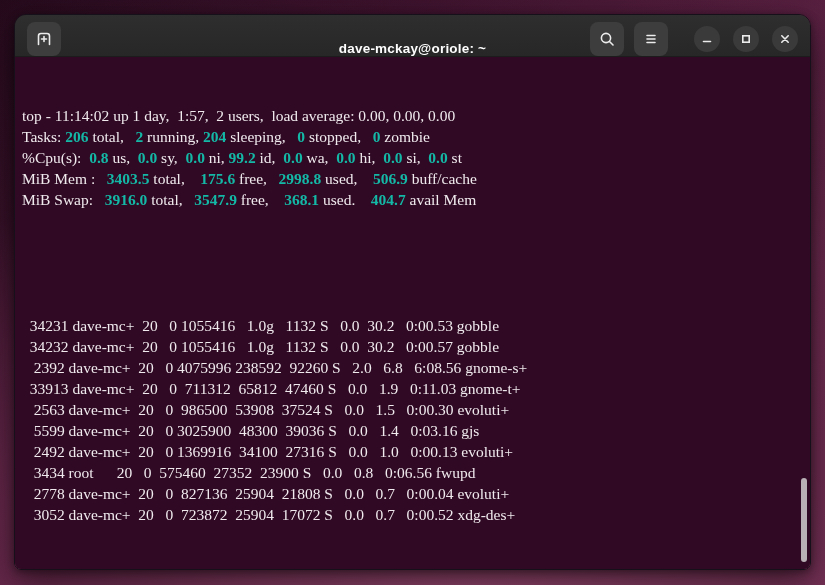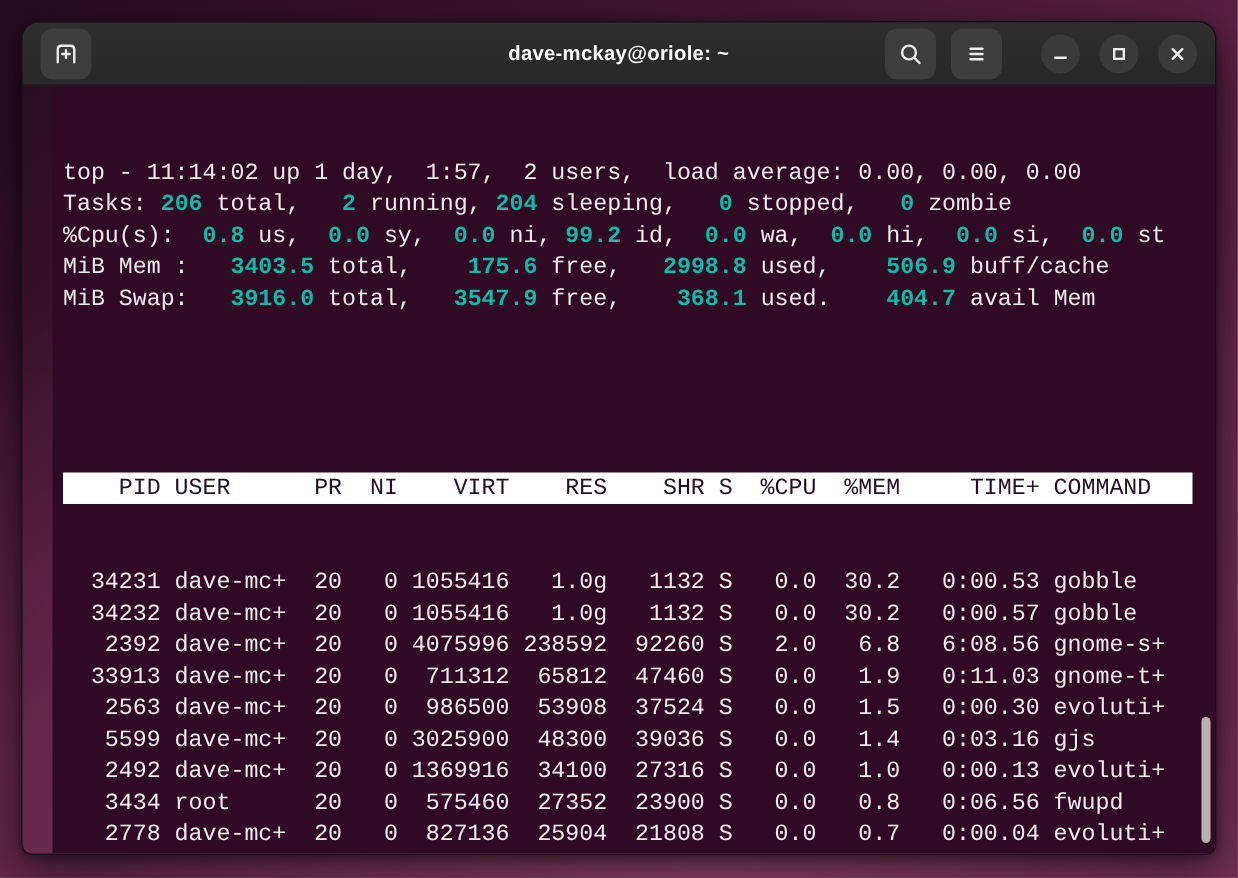--- a/index.html
+++ b/index.html
@@ -14,21 +14,21 @@
     position:absolute; left:14px; top:14px; width:797px; height:556px;
     border-radius:12px 12px 7px 7px;
     box-shadow:0 14px 34px rgba(0,0,0,.5), 0 2px 8px rgba(0,0,0,.4);
     display:flex; flex-direction:column; overflow:hidden;
     border:1px solid #151019;
   }
   .titlebar{
     height:42px; flex:0 0 42px;
     background:linear-gradient(#2e2e2e,#272727);
     border-bottom:1px solid #1c1c1c;
-    display:flex; align-items:center; position:relative;
+    display:flex; align-items:flex-end; position:relative;
     padding:0 12px;
     gap:38px;
   }
   .title{
     position:absolute; left:0; right:0; text-align:center;
     color:#fdfdfd; font-size:13.5px; font-weight:700; letter-spacing:.2px;
     pointer-events:none;
   }
   .tb-btn{
     width:34px; height:34px; border-radius:8px; background:#3d3d3d;
@@ -39,23 +39,23 @@
   .circle-btn{
     width:26px; height:26px; border-radius:50%; background:#3a3a3a;
     display:flex; align-items:center; justify-content:center;
     border:none; cursor:pointer; color:#e8e8e8;
   }
   .win-controls{ display:flex; align-items:center; gap:13px; margin-left:16px; }
   .icon-stroke{ stroke:#ececec; fill:none; stroke-width:1.6; }
   .terminal{
     flex:1 1 auto; background:#300a24; position:relative;
     padding:6px 0 0 7px;
-    font-family:Liberation Mono, monospace;
+    font-family:Liberation Serif, serif;
     font-size:15.5px; line-height:21px; color:#f0eaee;
-    white-space:pre; overflow:hidden; cursor:text;margin-left:20px;
+    white-space:pre; overflow:hidden; cursor:text;
   }
   .line{ height:21px; white-space:pre; }
   .line .b{ font-weight:bold; color:#14b8a6; }
   .reverse{
     background:#ffffff; color:#241023; display:inline-block; font-weight:400;
   }
   .scroll-thumb{
     position:absolute; right:3px; bottom:7px; width:6px; height:84px;
     background:#b9b0b6; border-radius:3px; cursor:pointer;
   }
@@ -110,18 +110,17 @@
               <path class="icon-stroke" d="M2.8 2.8 L9.2 9.2 M9.2 2.8 L2.8 9.2" stroke-linecap="round" stroke-width="1.7"></path>
             </svg>
         </button>
       </div>
     </div>
   </div>
 
   <div class="terminal">
     <div id="summary"><div class="line"><span>top - 11:14:02 up 1 day,  1:57,  2 users,  load average: 0.00, 0.00, 0.00</span></div><div class="line"><span>Tasks: </span><span class="b">206</span><span> total,   </span><span class="b">2</span><span> running, </span><span class="b">204</span><span> sleeping,   </span><span class="b">0</span><span> stopped,   </span><span class="b">0</span><span> zombie</span></div><div class="line"><span>%Cpu(s):  </span><span class="b">0.8</span><span> us,  </span><span class="b">0.0</span><span> sy,  </span><span class="b">0.0</span><span> ni, </span><span class="b">99.2</span><span> id,  </span><span class="b">0.0</span><span> wa,  </span><span class="b">0.0</span><span> hi,  </span><span class="b">0.0</span><span> si,  </span><span class="b">0.0</span><span> st</span></div><div class="line"><span>MiB Mem :   </span><span class="b">3403.5</span><span> total,    </span><span class="b">175.6</span><span> free,   </span><span class="b">2998.8</span><span> used,    </span><span class="b">506.9</span><span> buff/cache</span></div><div class="line"><span>MiB Swap:   </span><span class="b">3916.0</span><span> total,   </span><span class="b">3547.9</span><span> free,    </span><span class="b">368.1</span><span> used.    </span><span class="b">404.7</span><span> avail Mem</span></div></div>
     <div class="line"> </div>
-    <div class="line"><span class="reverse" id="tbl-header">    PID USER      PR  NI    VIRT    RES    SHR S  %CPU  %MEM     TIME+ COMMAND   </span></div>
     <div id="tbl-rows"><div class="line">  34231 dave-mc+  20   0 1055416   1.0g   1132 S   0.0  30.2   0:00.53 gobble    </div><div class="line">  34232 dave-mc+  20   0 1055416   1.0g   1132 S   0.0  30.2   0:00.57 gobble    </div><div class="line">   2392 dave-mc+  20   0 4075996 238592  92260 S   2.0   6.8   6:08.56 gnome-s+  </div><div class="line">  33913 dave-mc+  20   0  711312  65812  47460 S   0.0   1.9   0:11.03 gnome-t+  </div><div class="line">   2563 dave-mc+  20   0  986500  53908  37524 S   0.0   1.5   0:00.30 evoluti+  </div><div class="line">   5599 dave-mc+  20   0 3025900  48300  39036 S   0.0   1.4   0:03.16 gjs       </div><div class="line">   2492 dave-mc+  20   0 1369916  34100  27316 S   0.0   1.0   0:00.13 evoluti+  </div><div class="line">   3434 root      20   0  575460  27352  23900 S   0.0   0.8   0:06.56 fwupd     </div><div class="line">   2778 dave-mc+  20   0  827136  25904  21808 S   0.0   0.7   0:00.04 evoluti+  </div><div class="line">   3052 dave-mc+  20   0  723872  25904  17072 S   0.0   0.7   0:00.52 xdg-des+  </div></div>
     <div class="scroll-thumb"></div>
   </div>
 
 </div>
 
 </body></html>

